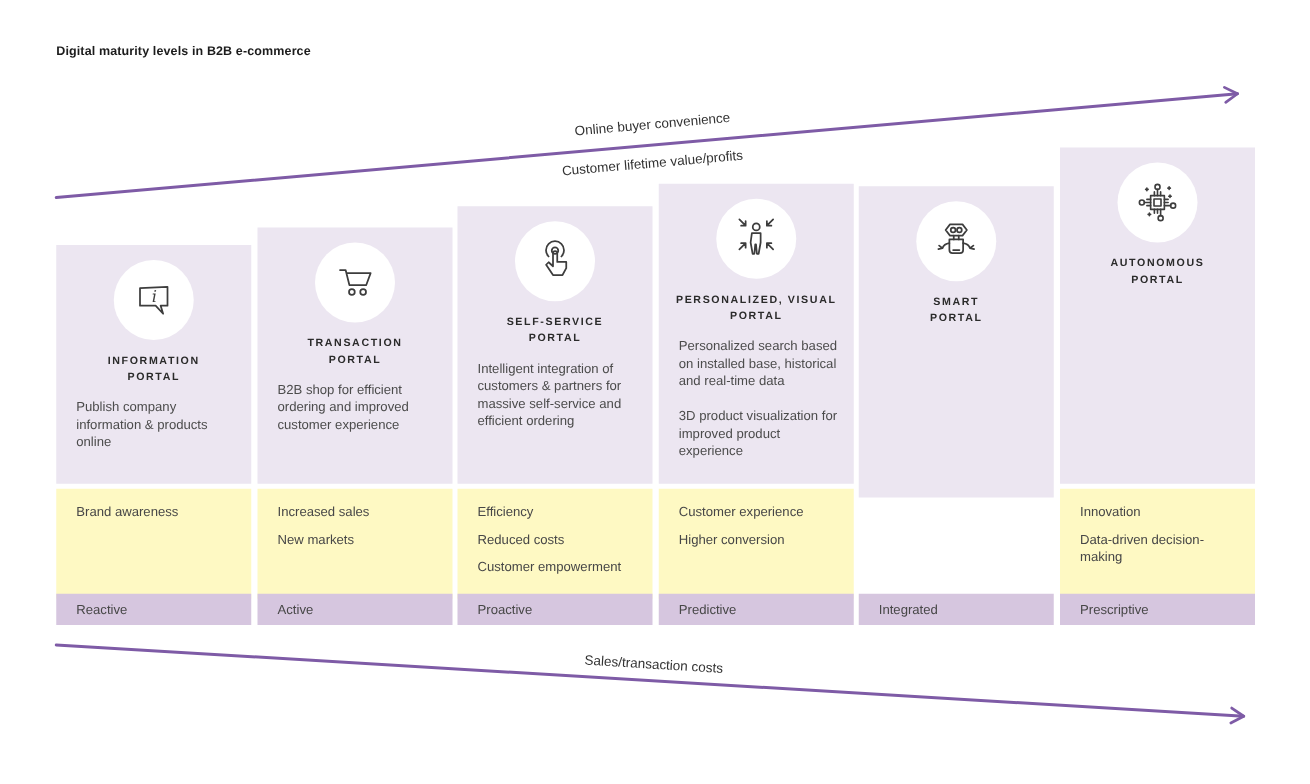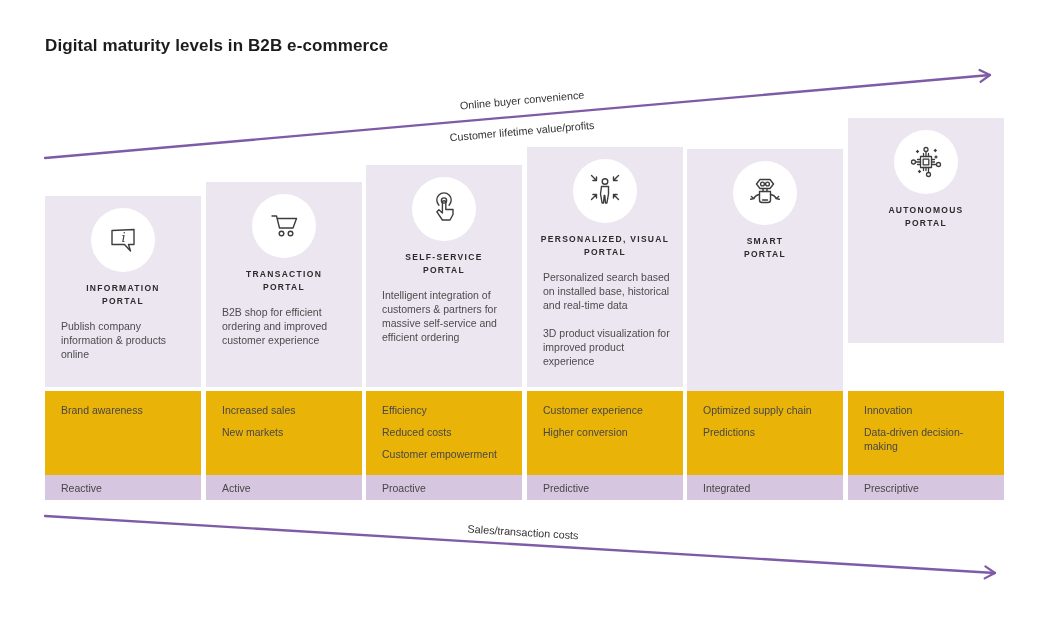--- a/index.html
+++ b/index.html
@@ -4,36 +4,36 @@
 <style>
   html,body{margin:0;padding:0;}
   body{
     width:1048px;height:627px;position:relative;overflow:hidden;
     background:#ffffff;
     font-family:"Liberation Sans","DejaVu Sans",sans-serif;
     -webkit-font-smoothing:antialiased;
   }
   .page-title{
     position:absolute;left:45px;top:36px;margin:0;
-    font-size:17px;font-weight:700;color:#1c1c1c;letter-spacing:.1px;
+    font-size:10px;font-weight:700;color:#1c1c1c;letter-spacing:.1px;
   }
   
   .arrows-svg{position:absolute;left:0;top:0;width:1048px;height:627px;pointer-events:none;}
   .arrow-label{
     position:absolute;font-size:10.8px;color:#323232;white-space:nowrap;
   }
   .lbl-top-above{left:522px;top:100px;transform:translate(-50%,-50%) rotate(-5deg);}
   .lbl-top-below{left:522px;top:131px;transform:translate(-50%,-50%) rotate(-5deg);}
   .lbl-bottom{left:523px;top:532px;transform:translate(-50%,-50%) rotate(3.5deg);}
 
   
   .column{position:absolute;top:0;width:156px;height:627px;}
   .sec{position:absolute;left:0;right:0;box-sizing:border-box;}
   .sec.main{background:#ECE6F1;}
-  .sec.benefits{background:#eab308;top:391px;height:88px;padding:12px 9px 16px 16px;}
+  .sec.benefits{background:#fef9c3;top:391px;height:88px;padding:12px 9px 16px 16px;}
   .sec.level{background:#D6C6DF;top:475px;height:25px;display:flex;align-items:center;padding-left:16px;}
 
   .circle{
     width:64px;height:64px;border-radius:50%;background:#ffffff;
     margin:12px auto 0;display:flex;align-items:center;justify-content:center;
   }
   .ptitle{
     margin-top:10px;text-align:center;
     font-size:8.5px;font-weight:700;letter-spacing:1.3px;color:#2b2b2b;line-height:1.55;
   }
@@ -193,32 +193,27 @@
         <path d="M19.5 29 h5"></path>
         <path d="M16.5 23.5 c-3.5 .5 -5 2.5 -5.5 4 M11 27.5 l-2.7 -2 M11 27.5 l-3.3 .8"></path>
         <path d="M27.5 23.5 c3.5 .5 5 2.5 5.5 4 M33 27.5 l2.7 -2 M33 27.5 l3.3 .8"></path>
       </svg>
     </div>
     <div class="ptitle">
       <div>SMART</div>
       <div>PORTAL</div>
     </div>
   </div>
-  <div class="sec benefits">
-    <p>Optimized supply chain</p>
-    <p>Predictions</p>
-
-  </div>
   <div class="sec level">
     <span>Integrated</span>
   </div>
 </div>
 
 <div class="column" style="left:848px">
-  <div class="sec main" style="top:118px;height:225px">
+  <div class="sec main" style="top:118px;height:269px">
     <div class="circle">
       <svg class="icon-svg" width="44" height="44" viewBox="0 0 44 44" fill="none" stroke="#3d3d3d" stroke-width="1.3" stroke-linejoin="round" stroke-linecap="round">
         <rect x="16.5" y="16.5" width="11" height="11"></rect>
         <rect x="19.2" y="19.2" width="5.6" height="5.6"></rect>
         <path d="M19.5 16.5 v-3 M22 16.5 v-5 M24.5 16.5 v-3"></path>
         <circle cx="22" cy="9.5" r="2"></circle>
         <path d="M16.5 19.5 h-3 M16.5 22 h-5 M16.5 24.5 h-3"></path>
         <circle cx="9.5" cy="22" r="2"></circle>
         <path d="M27.5 19.5 h3 M27.5 22 h3 M27.5 24.5 h5"></path>
         <circle cx="34.5" cy="24.5" r="2"></circle>

